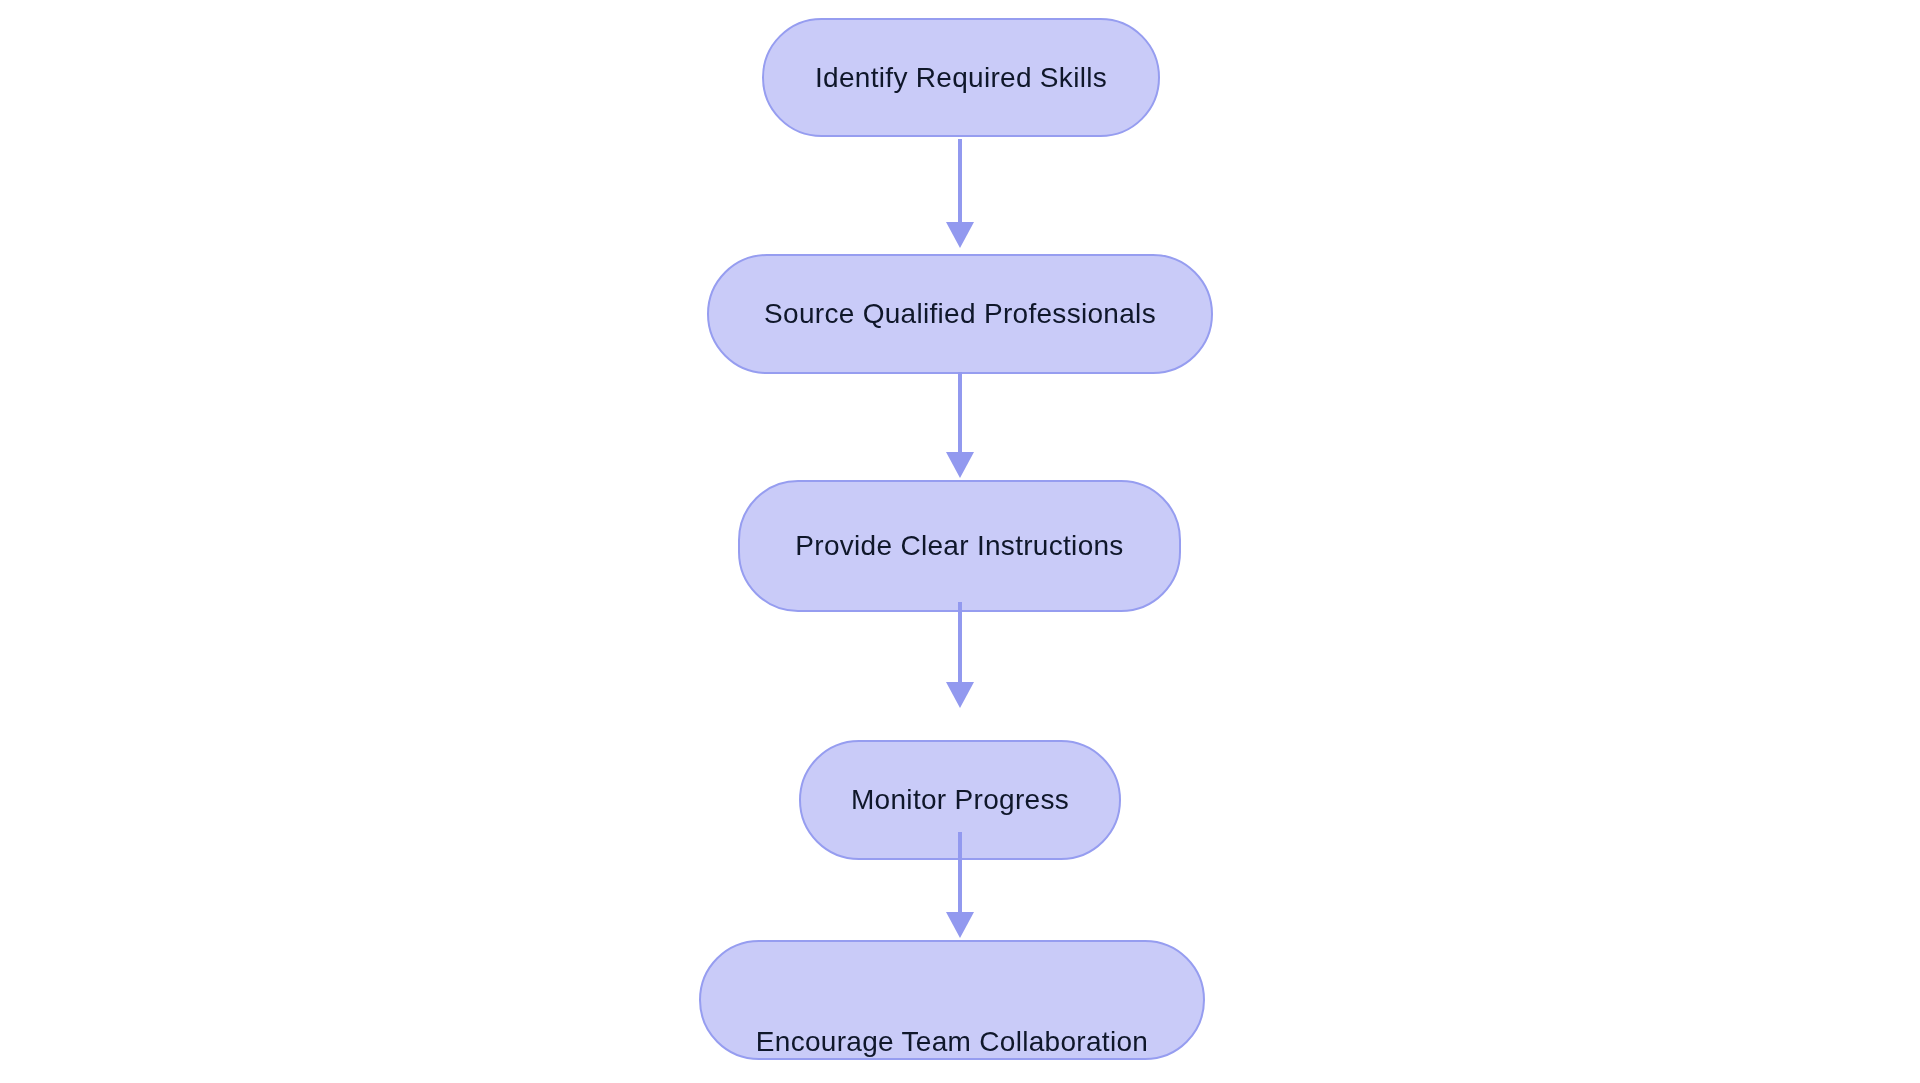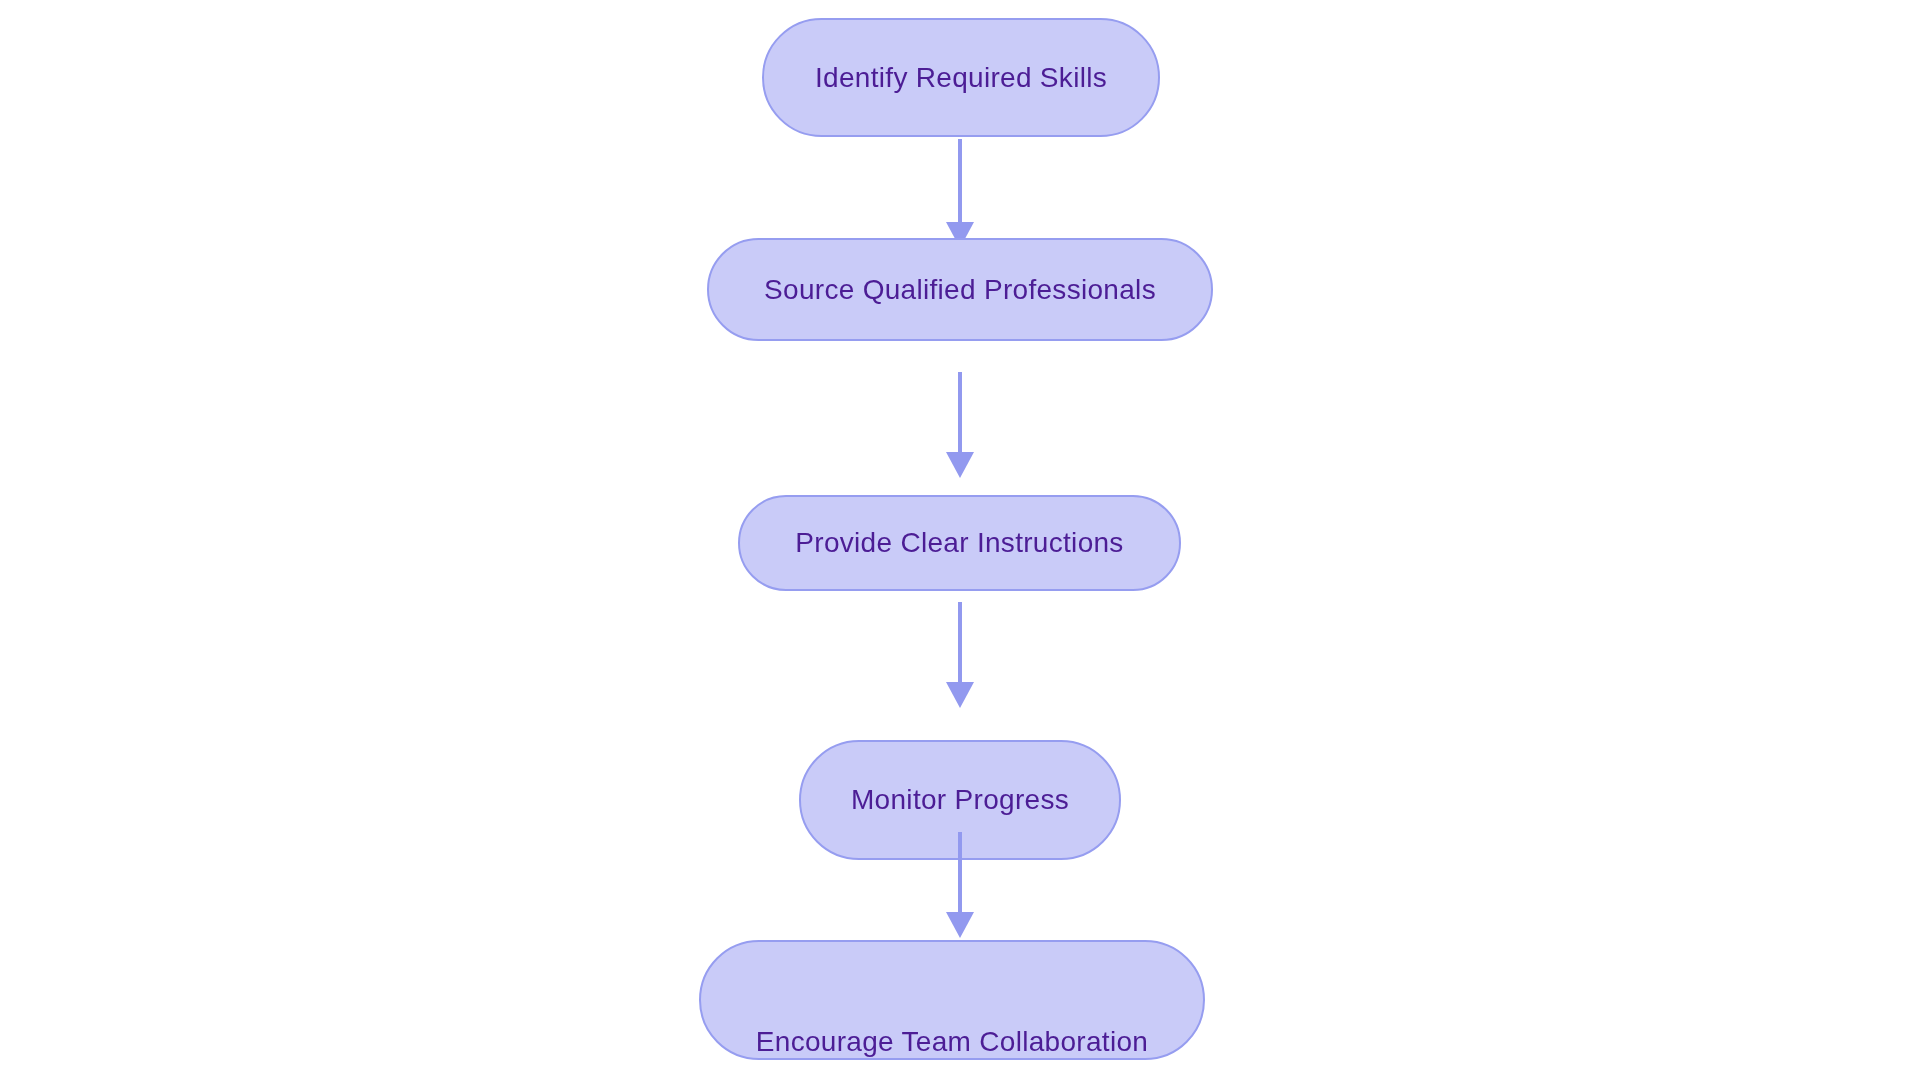--- a/index.html
+++ b/index.html
@@ -18,27 +18,27 @@
   .node {
     position: absolute;
     box-sizing: border-box;
     background: #c9cbf8;
     border: 2px solid #969df0;
     border-radius: 60px;
     display: flex;
     align-items: center;
     justify-content: center;
     text-align: center;
-    color: #4c1d95;
+    color: #0f172a;
     font-size: 28px;
     letter-spacing: 0.3px;
   }
   .n1 { left: 762px; top:  18px; width: 398px; height: 119px; }
-  .n2 { left: 707px; top: 238px; width: 506px; height: 103px; }
-  .n3 { left: 738px; top: 495px; width: 443px; height: 96px; }
+  .n2 { left: 707px; top: 254px; width: 506px; height: 120px; }
+  .n3 { left: 738px; top: 480px; width: 443px; height: 132px; }
   .n4 { left: 799px; top: 740px; width: 322px; height: 120px; }
   .n5 { left: 699px; top: 940px; width: 506px; height: 120px; align-items: flex-end; }
 
   .connector {
     position: absolute;
     left: 946px;
     width: 28px;
     display: flex;
     flex-direction: column;
     align-items: center;

